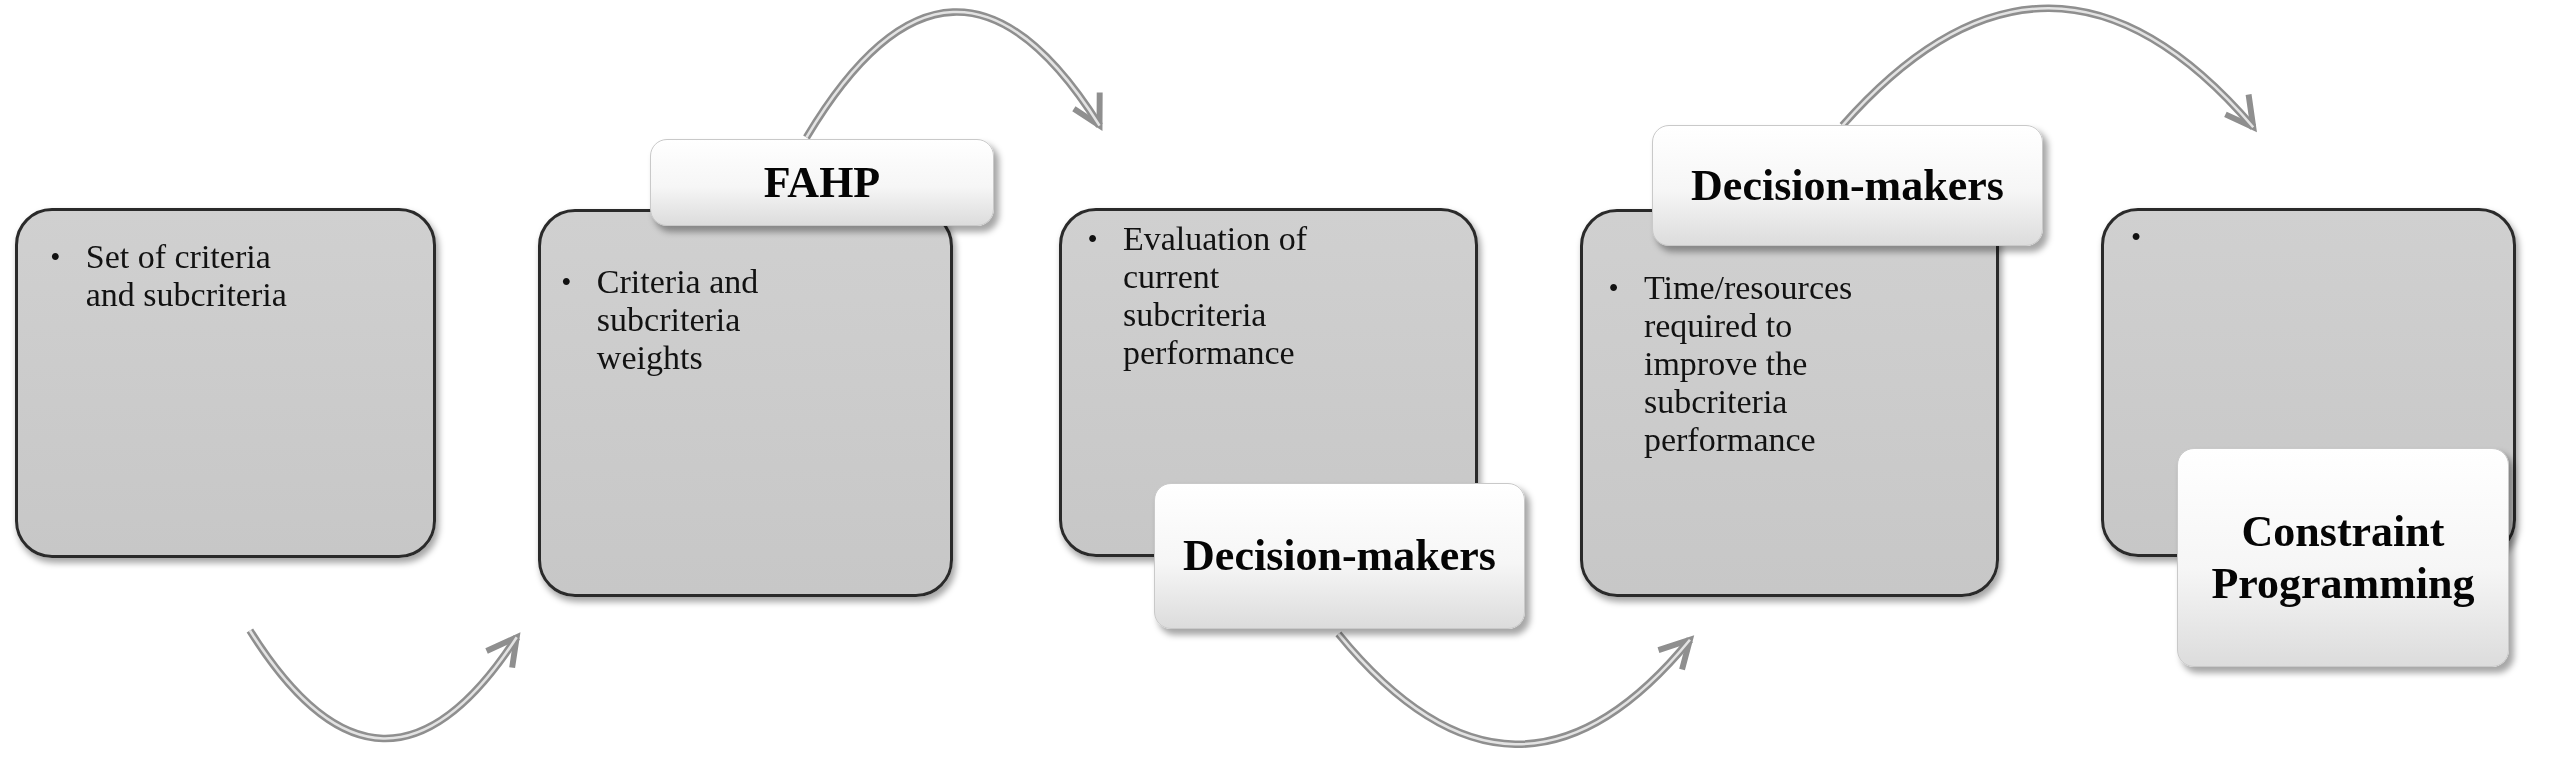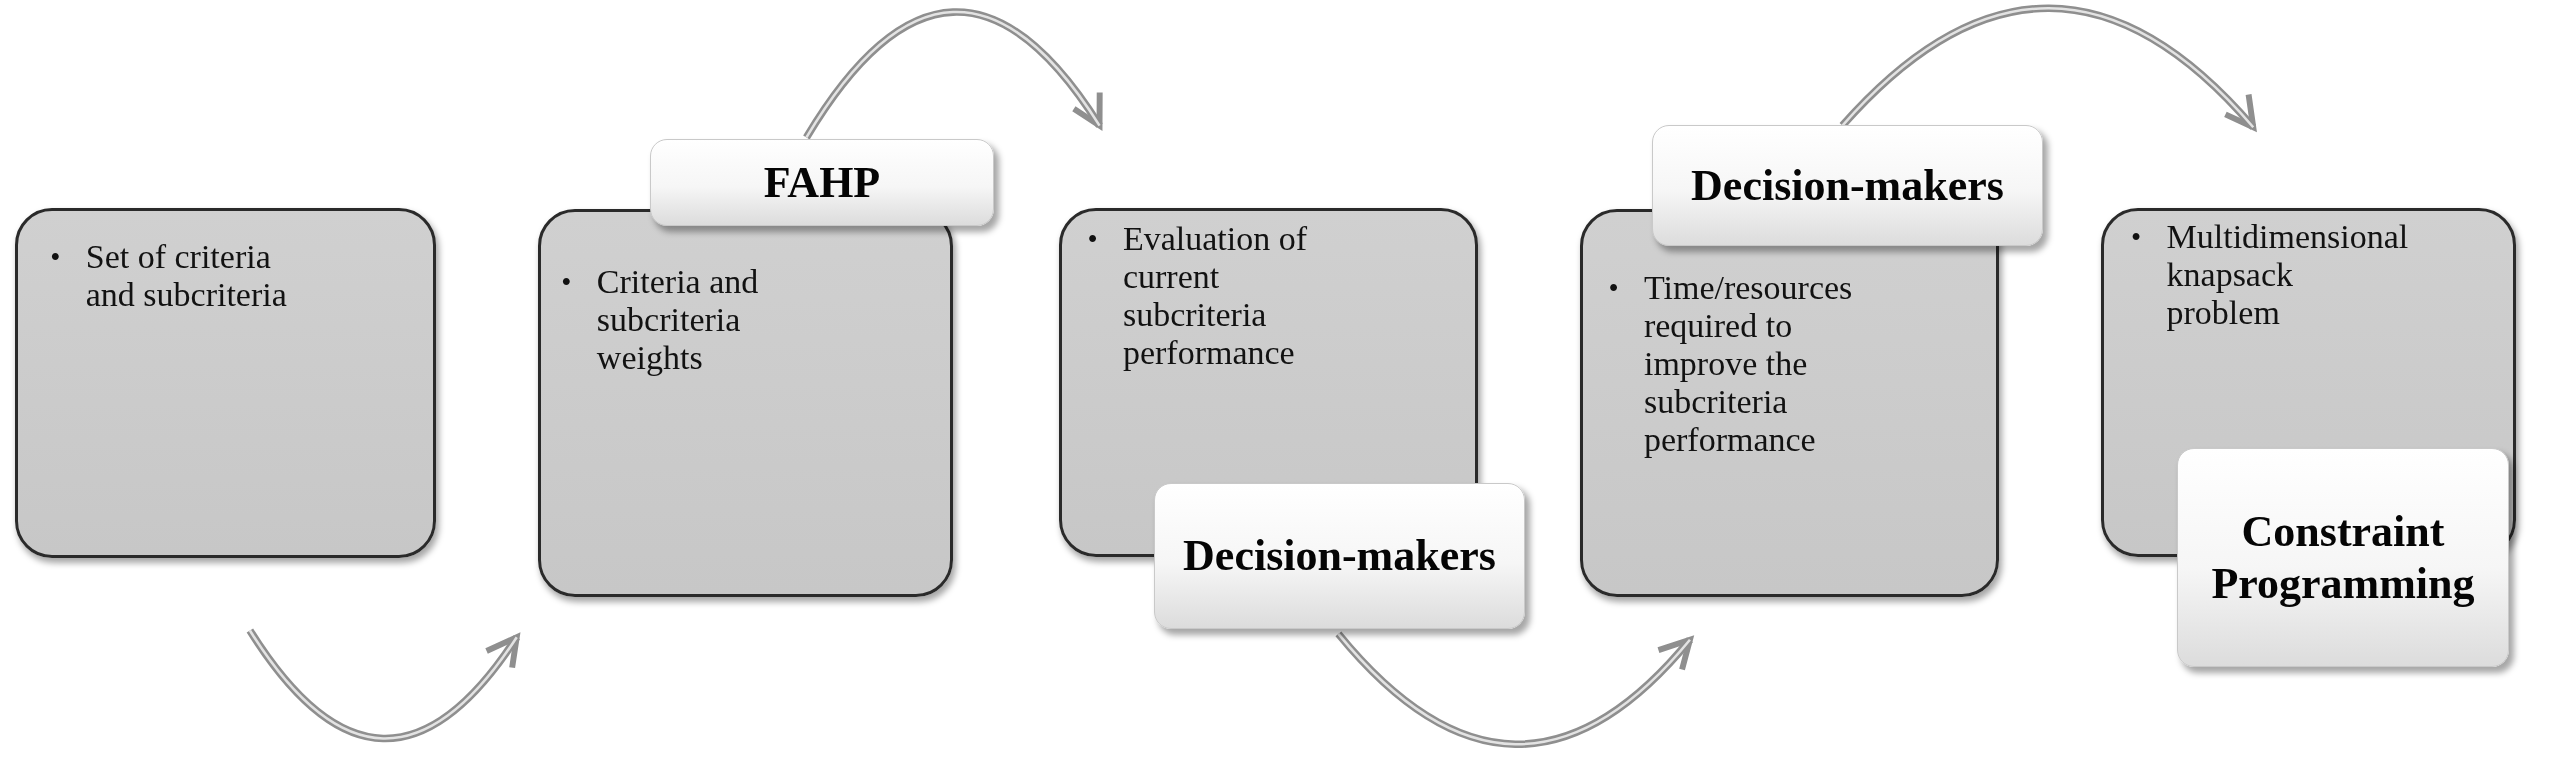--- a/index.html
+++ b/index.html
@@ -143,23 +143,20 @@
 required to
 improve the
 subcriteria
 performance</span>
     </div>
   </div>
 
   <div class="gbox b5">
     <div class="bullets">
       <span class="dot">•</span>
-      <span class="btext">Multidimensional
-knapsack
-problem</span>
     </div>
   </div>
 
   <div class="wlabel l2">FAHP</div>
   <div class="wlabel l3">Decision-makers</div>
   <div class="wlabel l4">Decision-makers</div>
   <div class="wlabel l5">Constraint
 Programming</div>
 
 </div>

